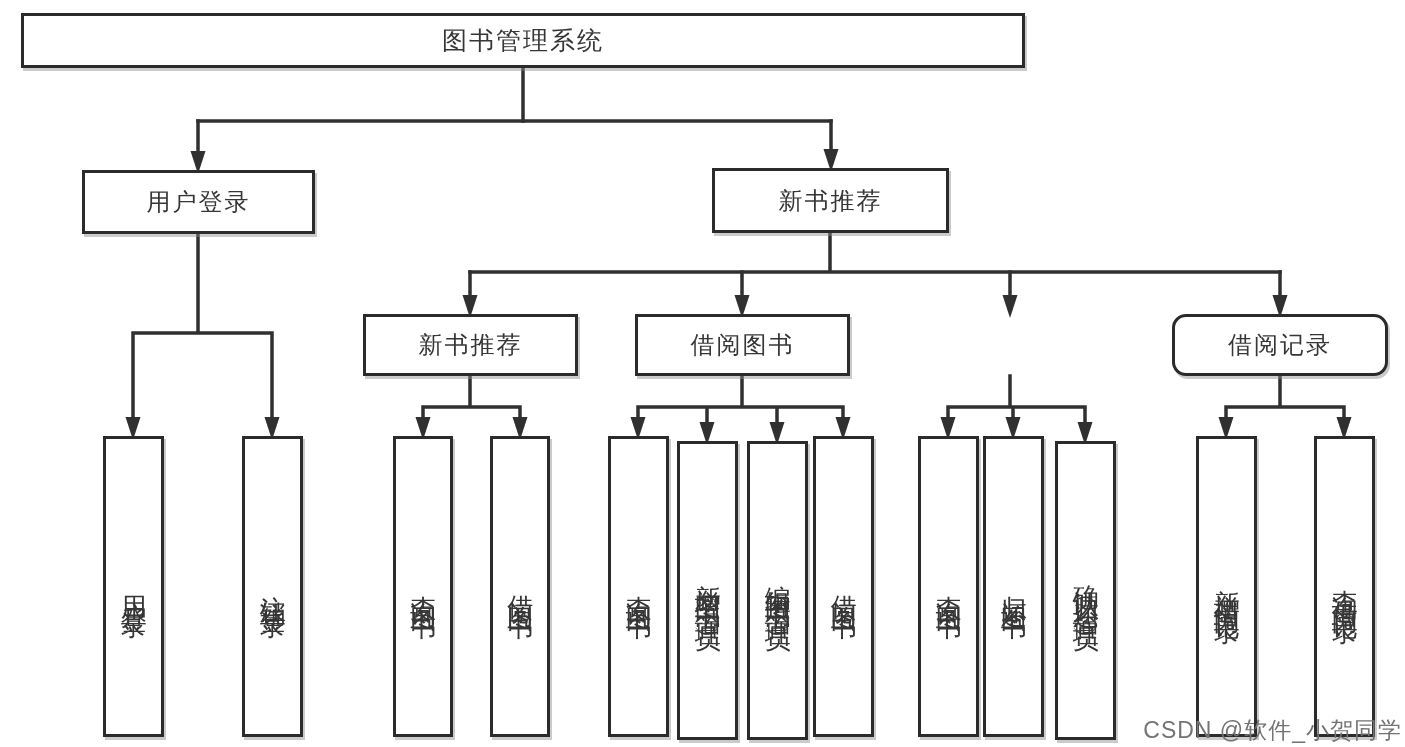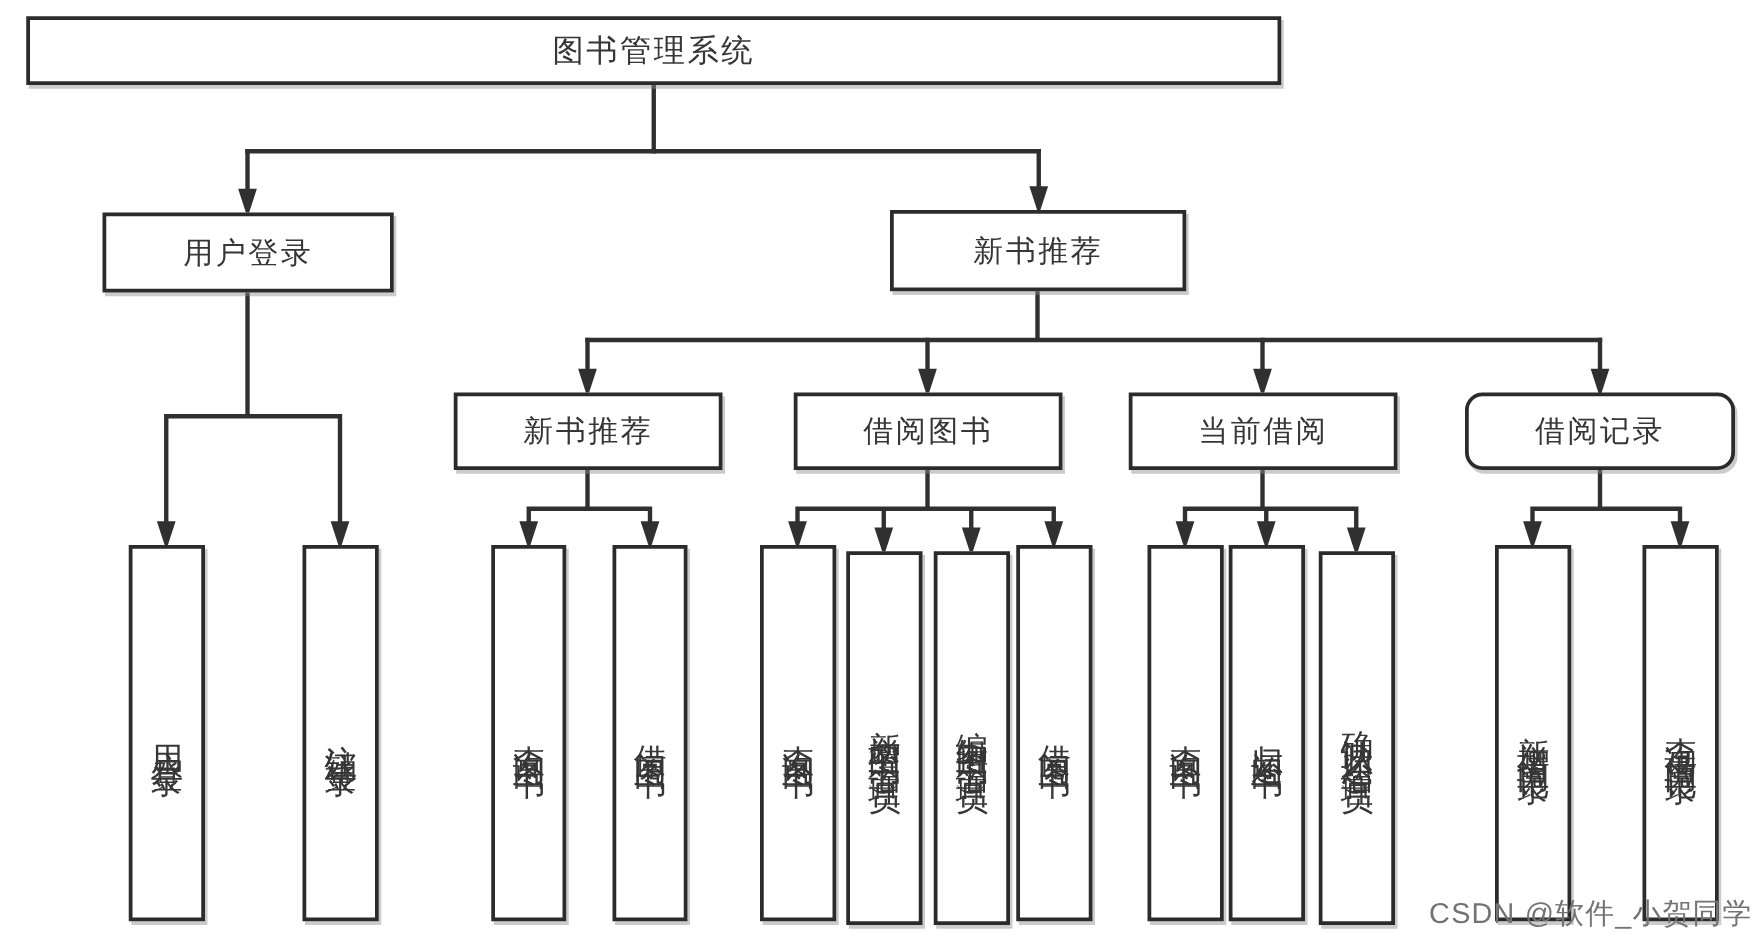--- a/index.html
+++ b/index.html
@@ -122,23 +122,20 @@
   <div class="node" style="left:712px; top:168px; width:237px; height:65px;">
     <span class="hlabel">新书推荐</span>
   </div>
 
   <div class="node" style="left:363px; top:314px; width:215px; height:62px;">
     <span class="hlabel">新书推荐</span>
   </div>
   <div class="node" style="left:635px; top:314px; width:215px; height:62px;">
     <span class="hlabel">借阅图书</span>
   </div>
-  <div class="node" style="left:903px; top:314px; width:215px; height:62px;">
-    <span class="hlabel">当前借阅</span>
-  </div>
   <div class="node" style="left:1172px; top:314px; width:216px; height:62px;border-radius:14px;">
     <span class="hlabel">借阅记录</span>
   </div>
 
   <div class="node" style="left:103px; top:436px; width:61px; height:301px;">
     <span class="vlabel">用户登录</span>
   </div>
   <div class="node" style="left:242px; top:436px; width:61px; height:301px;">
     <span class="vlabel">注销登录</span>
   </div>

